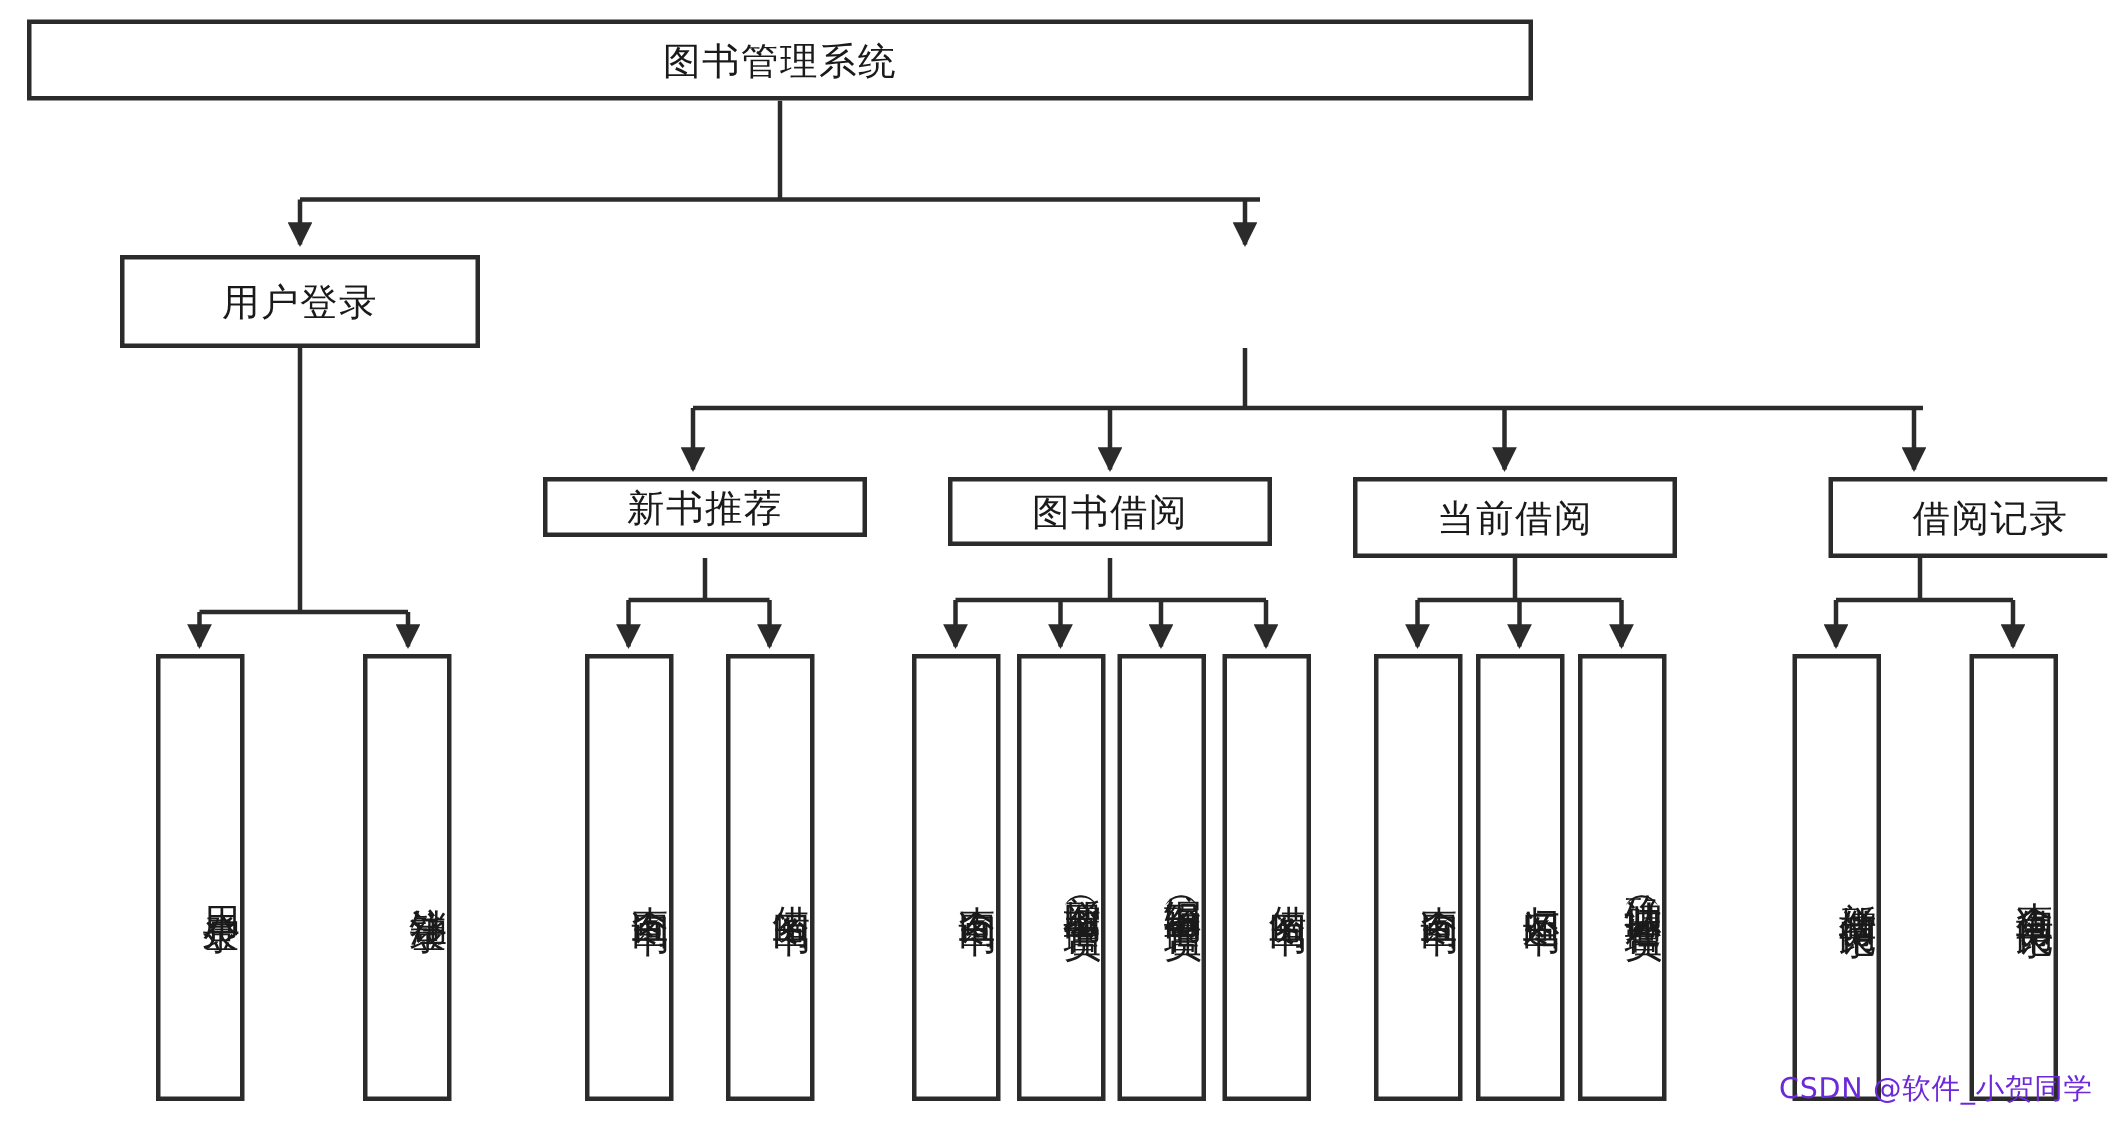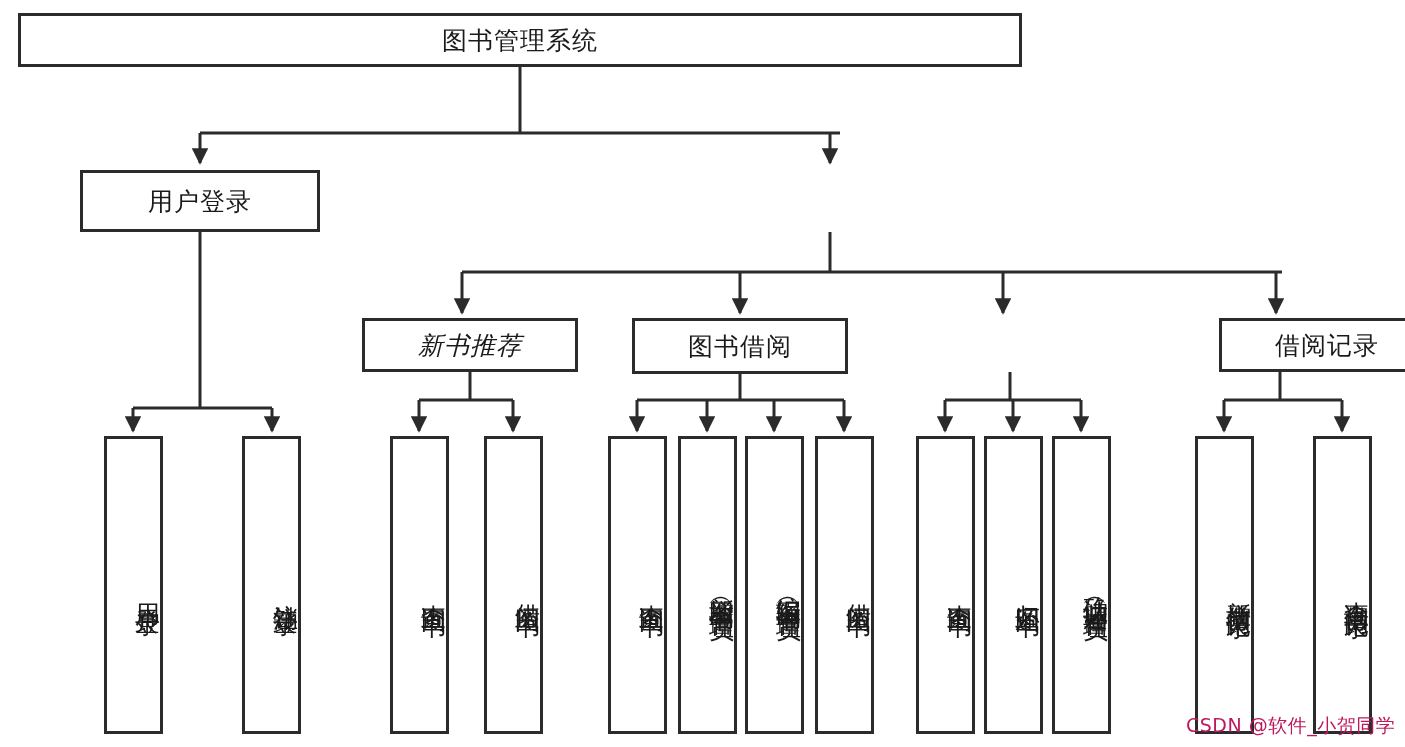--- a/index.html
+++ b/index.html
@@ -53,21 +53,21 @@
     top: 0;
     width: 1405px;
     height: 747px;
     pointer-events: none;
   }
   .watermark {
     position: absolute;
     left: 1186px;
     top: 713px;
     font-size: 19px;
-    color: #be185d;
+    color: #6d28d9;
     letter-spacing: 0.5px;
     white-space: nowrap;
   }
 </style>
 </head>
 <body>
 
 <div id="canvas">
 
   <svg id="edges" viewBox="0 0 1405 747" xmlns="http://www.w3.org/2000/svg">
@@ -121,25 +121,28 @@
   </svg>
 
   <div class="node horiz" style="left:18px; top:13px; width:1004px; height:54px;">
     <span>图书管理系统</span>
   </div>
 
   <div class="node horiz" style="left:80px; top:170px; width:240px; height:62px;">
     <span>用户登录</span>
   </div>
 
-  <div class="node horiz" style="left:362px; top:318px; width:216px; height:54px;font-style:italic;">
+  <div class="node horiz" style="left:362px; top:318px; width:216px; height:40px;">
     <span>新书推荐</span>
   </div>
-  <div class="node horiz" style="left:632px; top:318px; width:216px; height:56px;text-align:center;">
+  <div class="node horiz" style="left:632px; top:318px; width:216px; height:46px;text-align:center;">
     <span>图书借阅</span>
+  </div>
+  <div class="node horiz" style="left:902px; top:318px; width:216px; height:54px;">
+    <span>当前借阅</span>
   </div>
   <div class="node horiz" style="left:1172px; top:318px; width:216px; height:54px;margin-left:47px;">
     <span>借阅记录</span>
   </div>
 
   <div class="node vert" style="left:104px; top:436px; width:59px; height:298px;">
     <span>用户登录</span>
   </div>
   <div class="node vert" style="left:242px; top:436px; width:59px; height:298px;">
     <span>注销登录</span>

